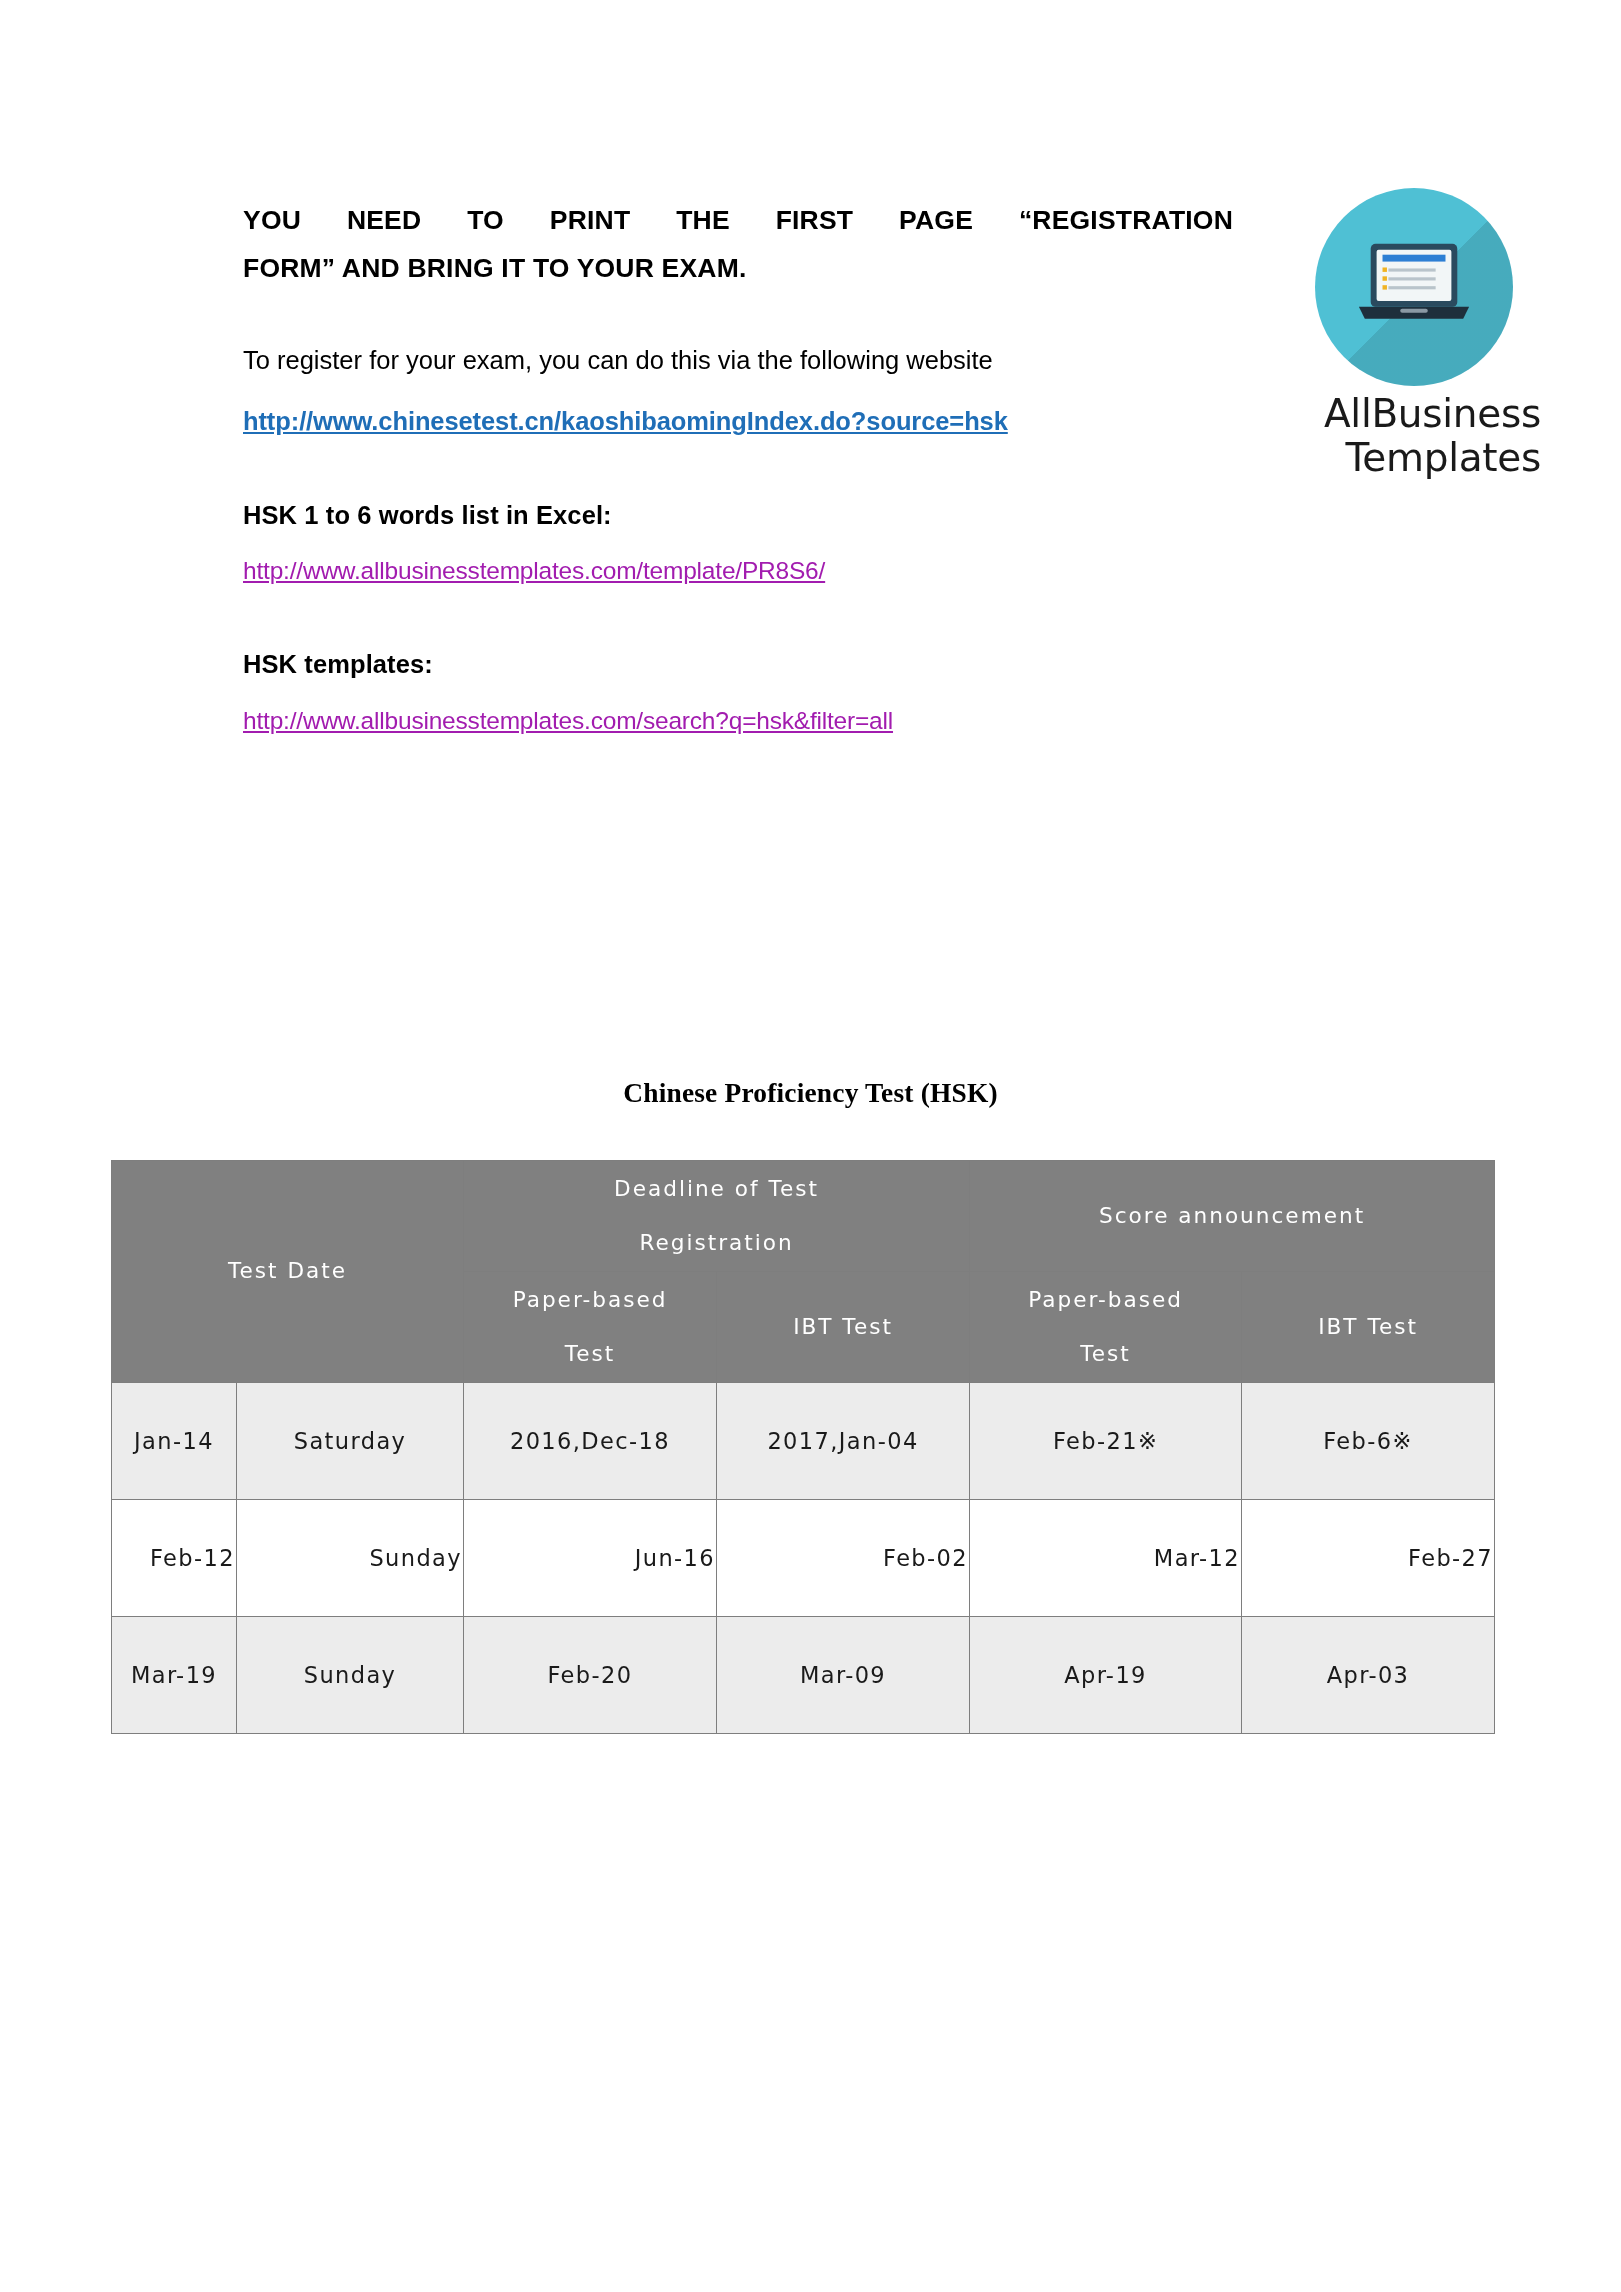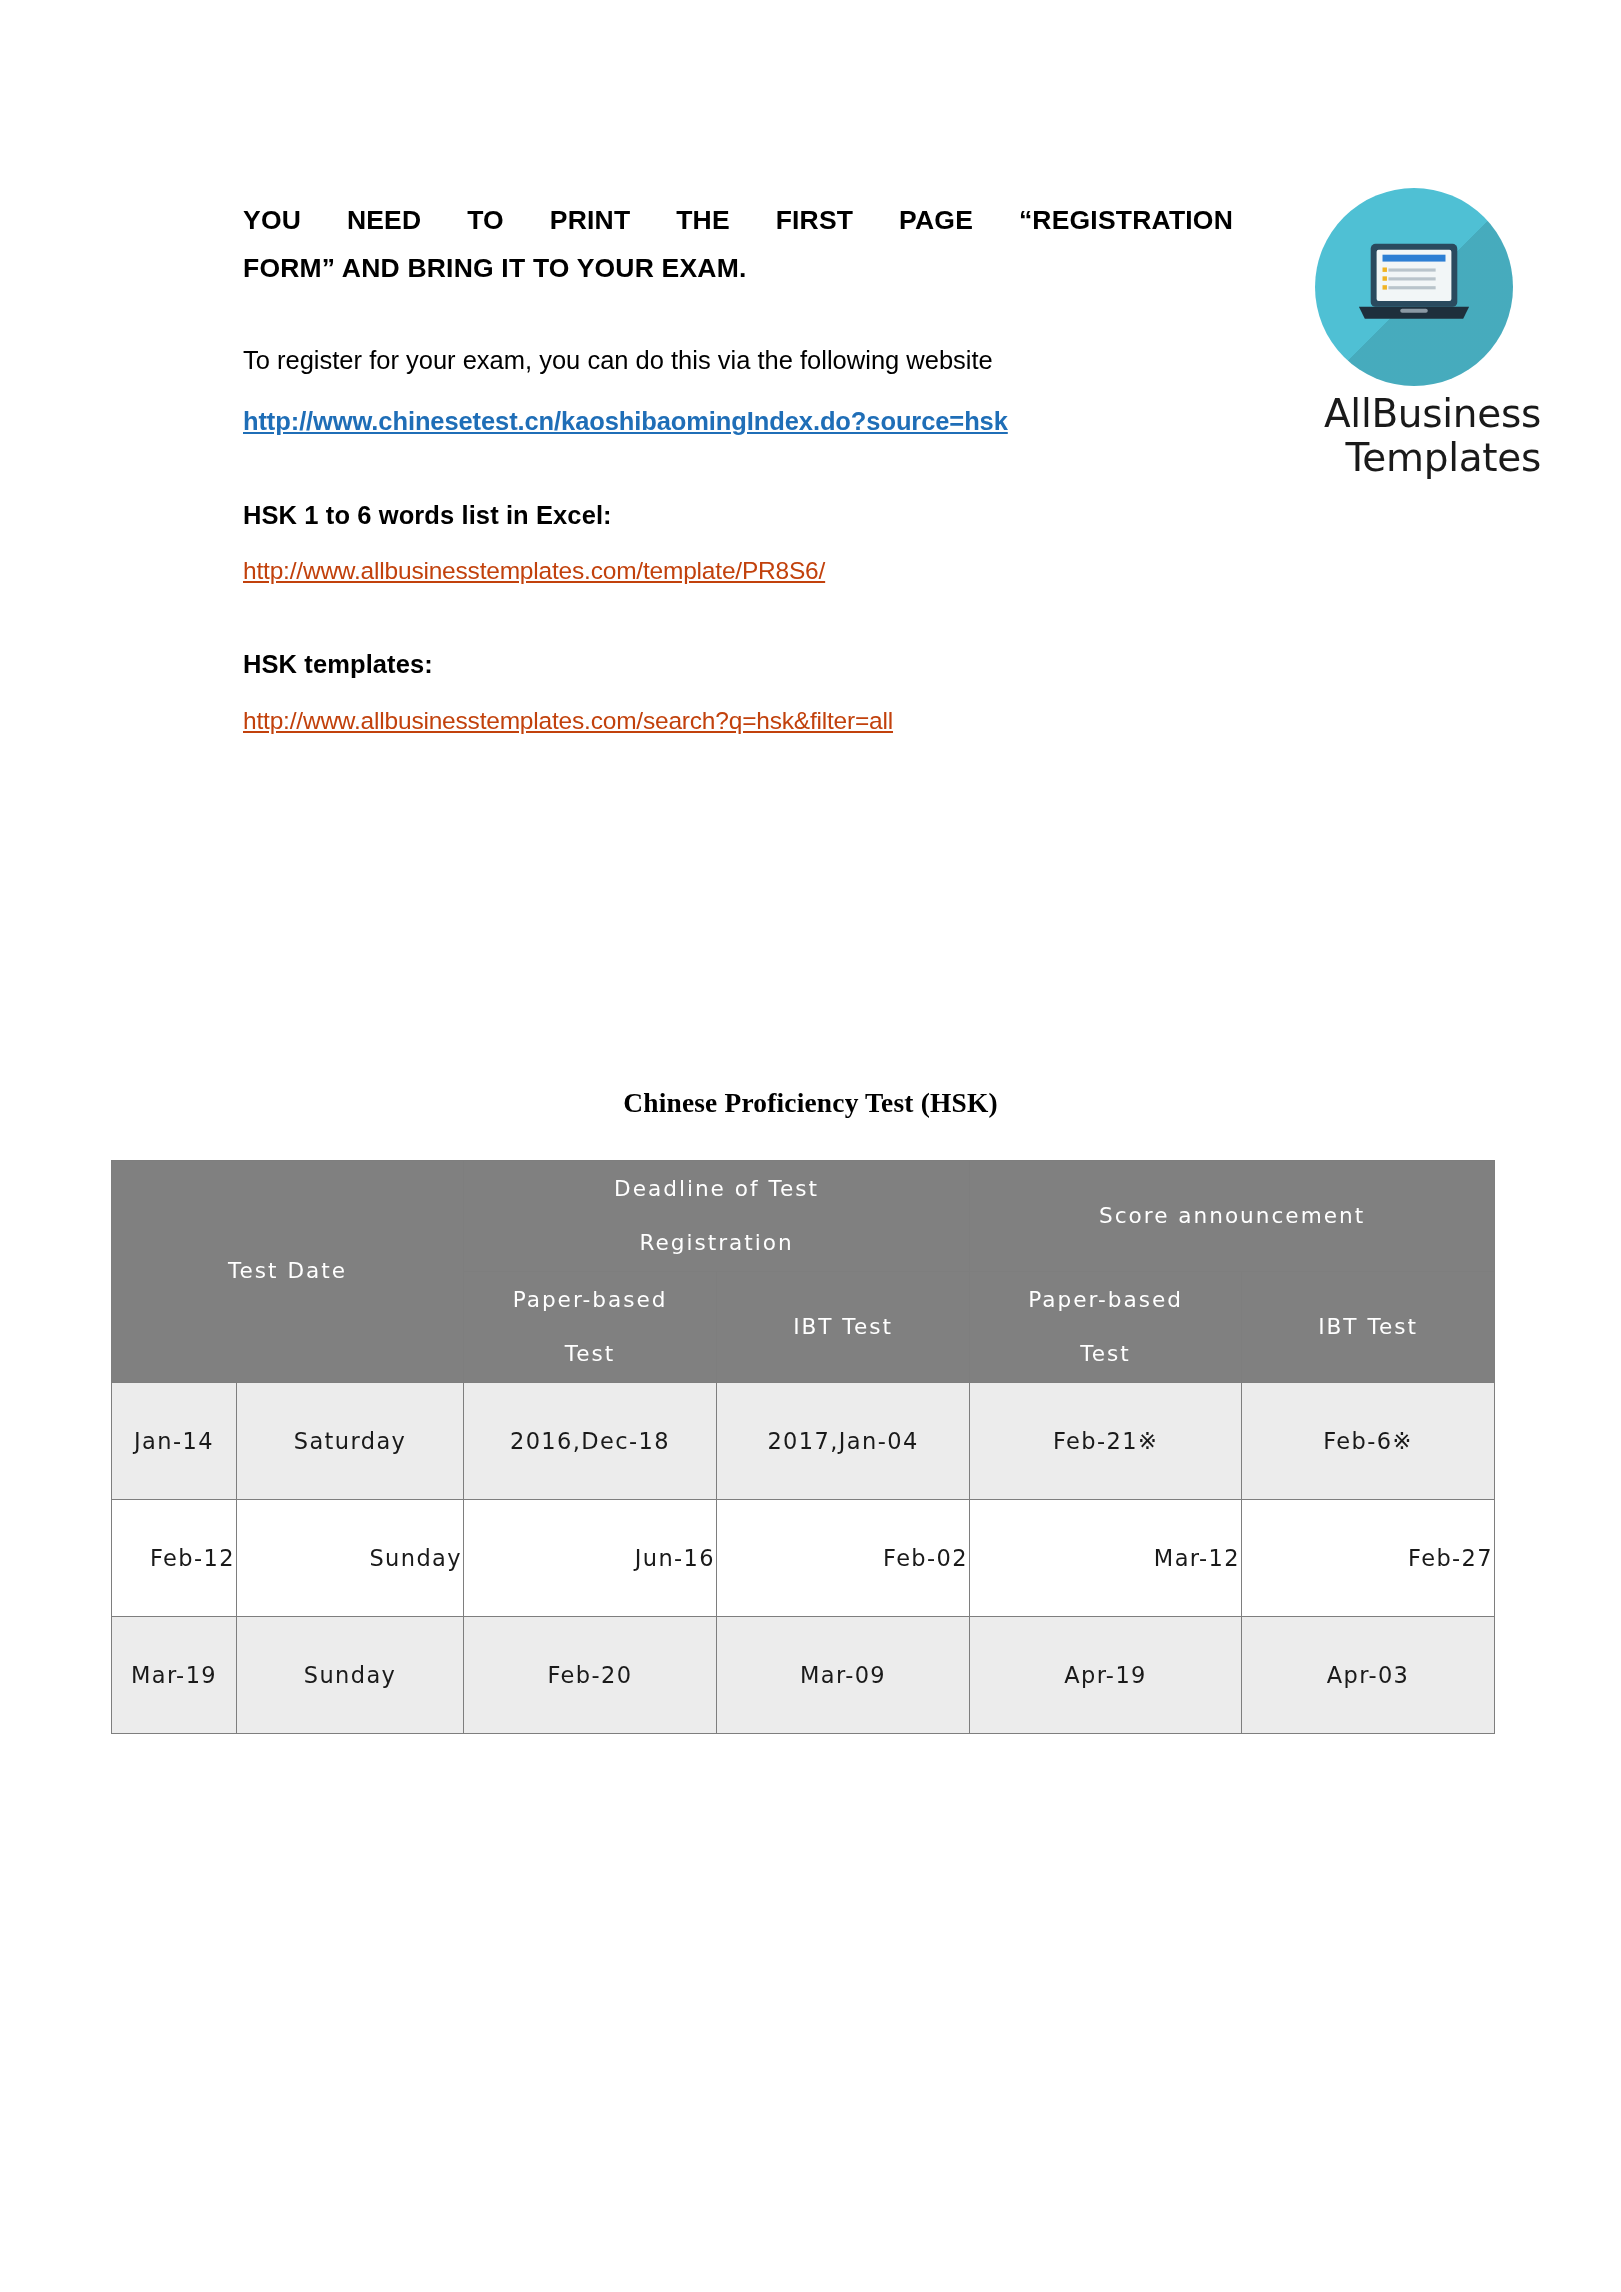--- a/index.html
+++ b/index.html
@@ -63,21 +63,21 @@
     display: block;
     font-size: 25.5px;
     font-weight: bold;
     padding-top: 65px;
     letter-spacing: 0.1px;
   }
 
   .link-plain {
     display: block;
     font-size: 24.5px;
-    color: #c2410c;
+    color: #a21caf;
     text-decoration: underline;
     padding-top: 27.4px;
     letter-spacing: -0.2px;
   }
 
   
   .logo {
     position: absolute;
     left: 1286px;
     top: 188px;
@@ -126,21 +126,20 @@
   .table-title {
     position: absolute;
     left: 0;
     top: 1078px;
     width: 1621px;
     text-align: center;
     font-family: "Liberation Serif", serif;
     font-size: 27.4px;
     font-weight: bold;
     letter-spacing: 0.2px;
-    margin-top: 10px;
   }
 
   table.sched {
     position: absolute;
     left: 111px;
     top: 1160px;
     width: 1384px;
     border-collapse: collapse;
     table-layout: fixed;
   }

